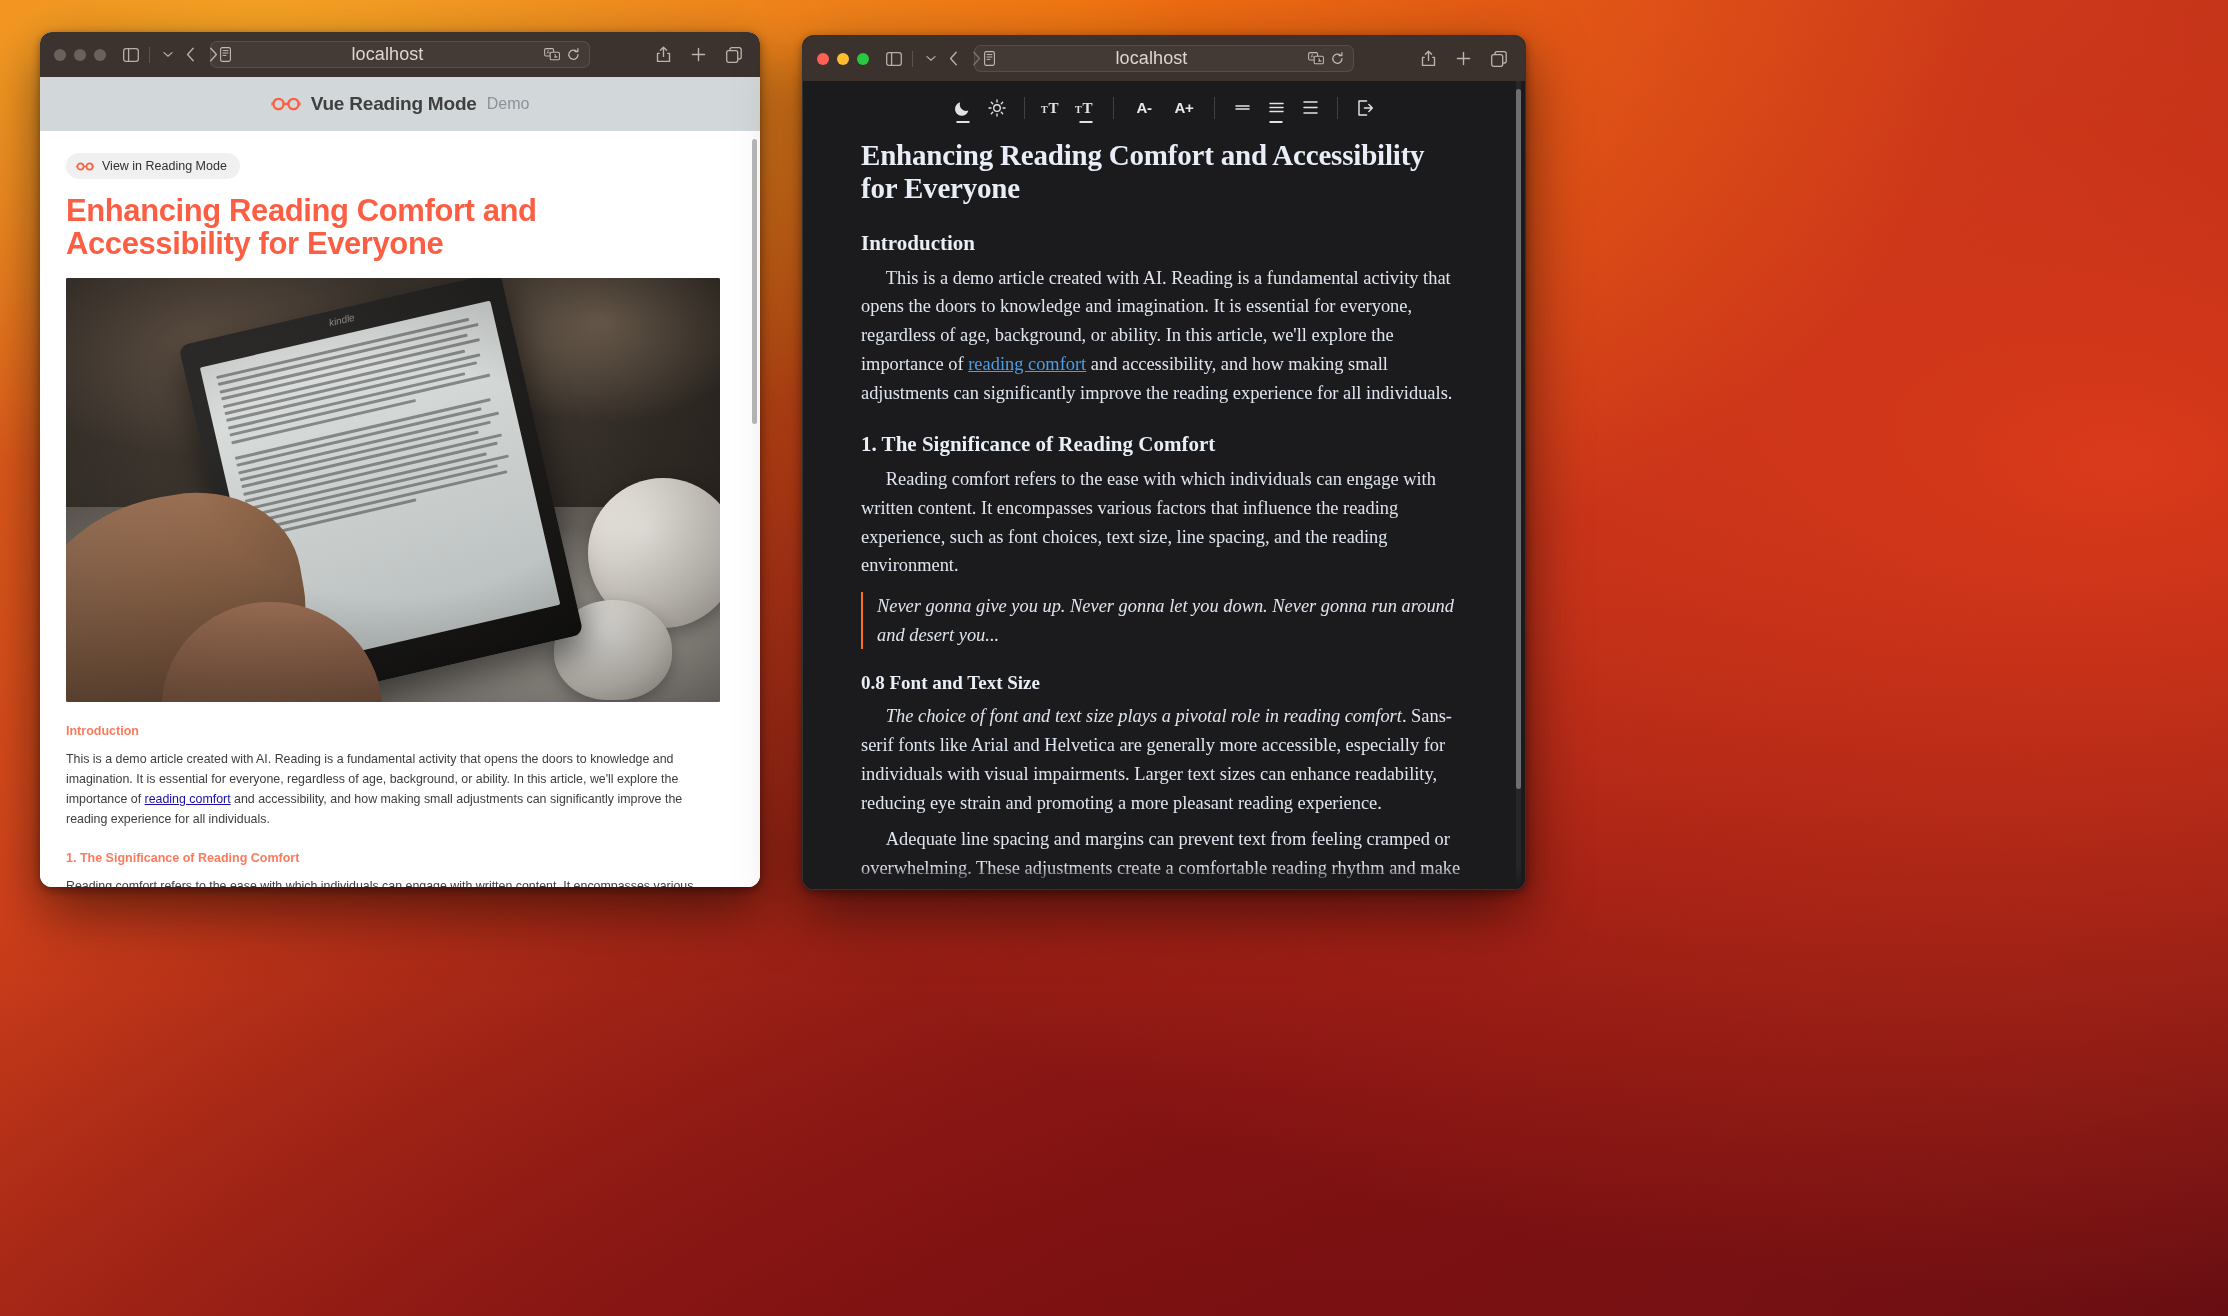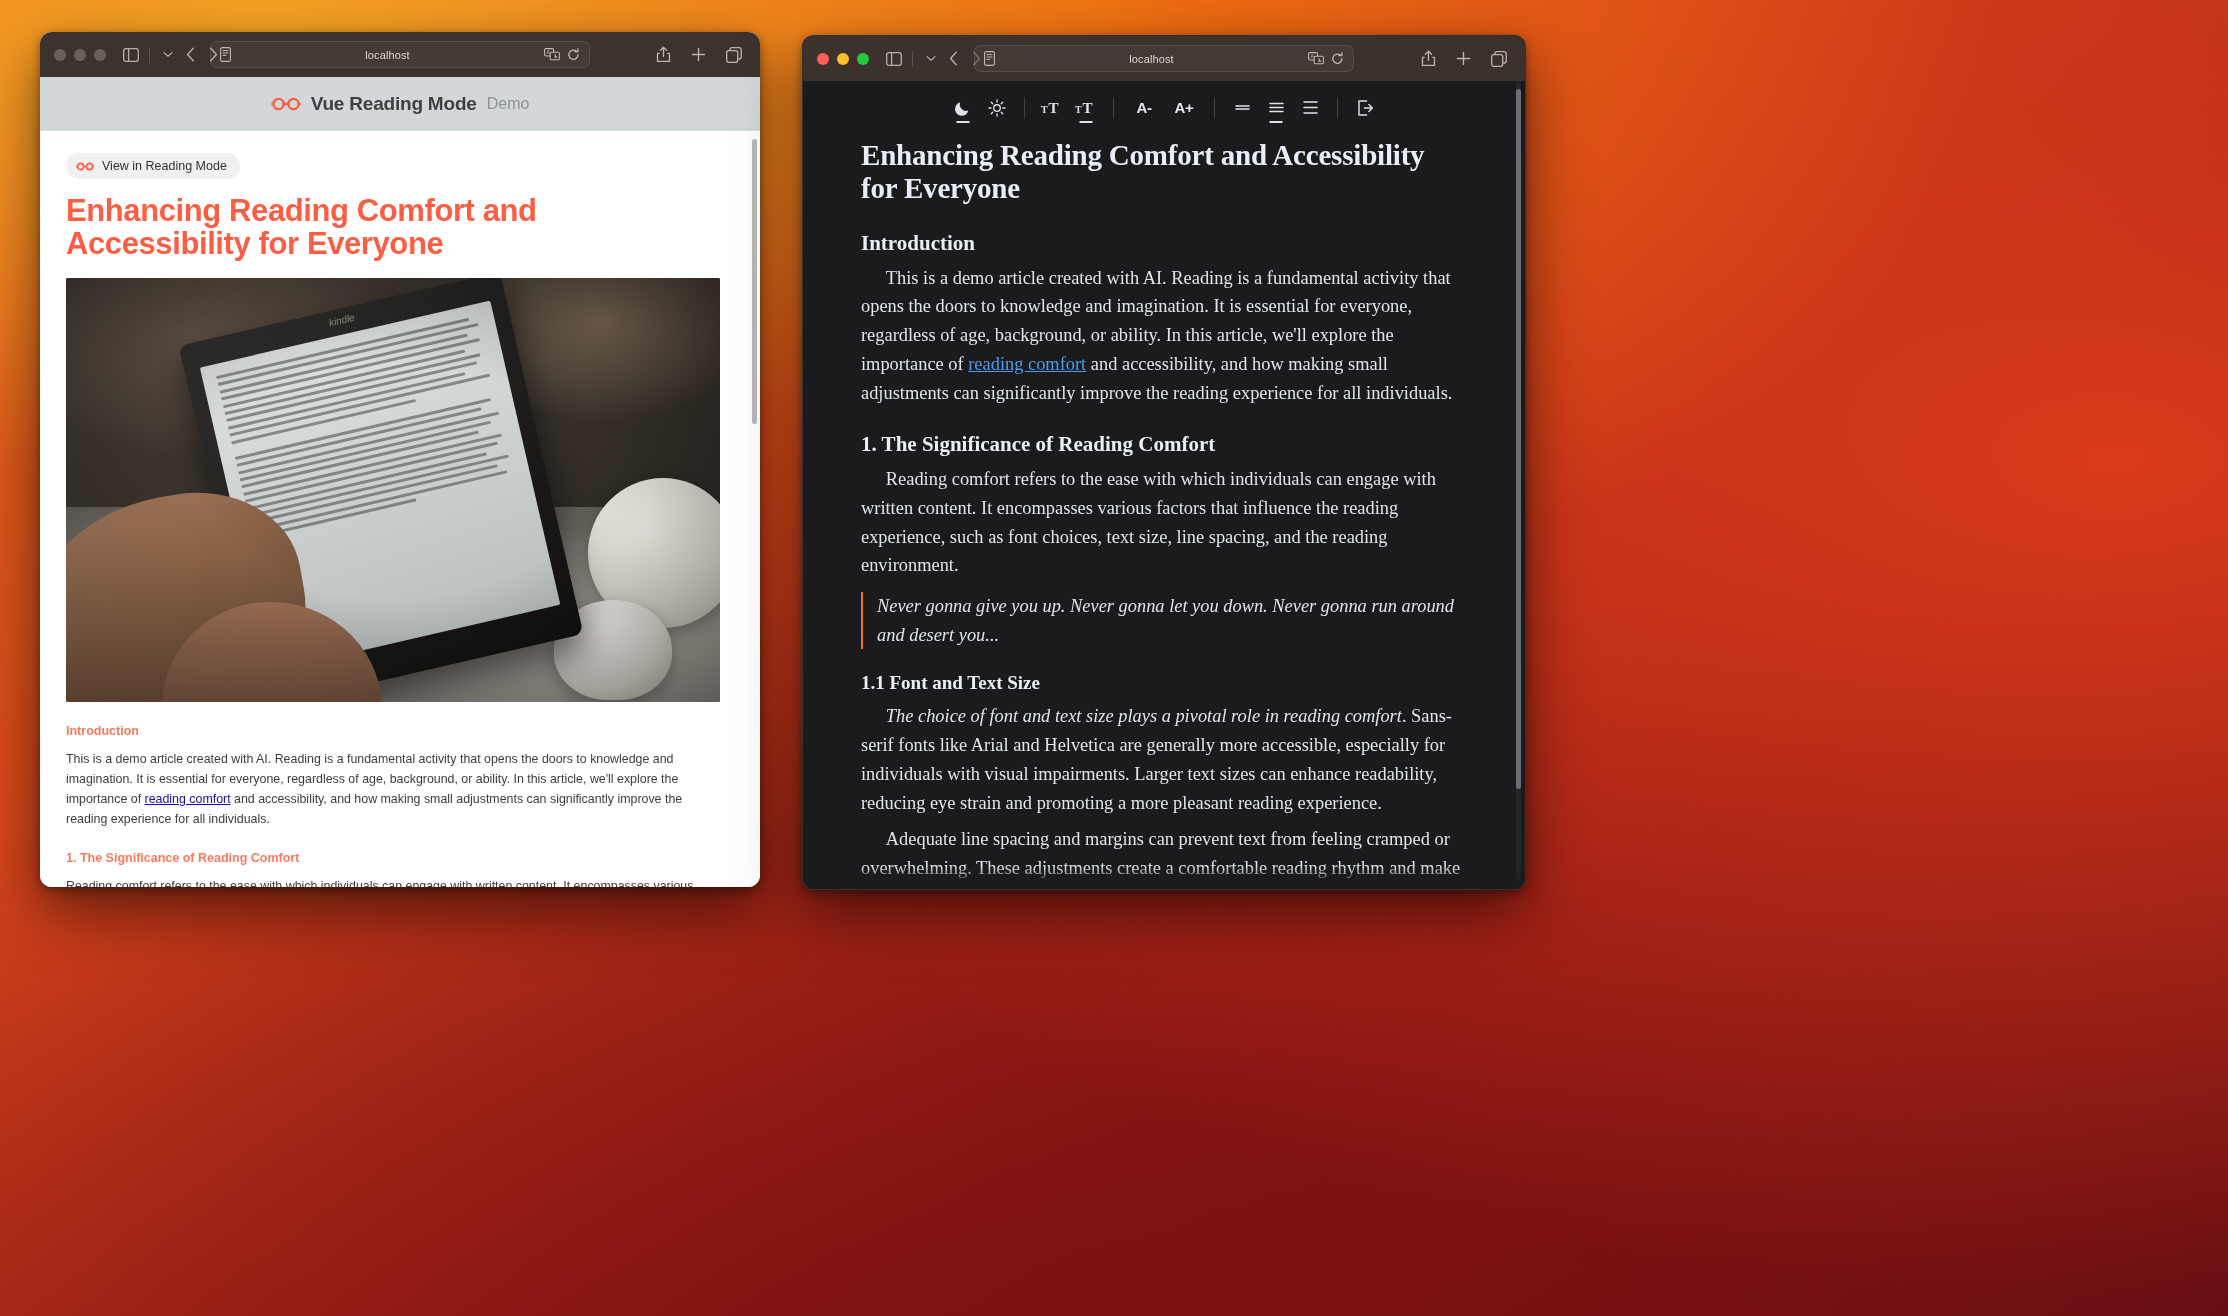--- a/index.html
+++ b/index.html
@@ -84,21 +84,21 @@
     border-radius: 7px;
     background: rgba(255,255,255,.045);
     border: 1px solid rgba(255,255,255,.10);
     display: flex;
     align-items: center;
     padding: 0 9px;
   }
   .url-text {
     flex: 1;
     text-align: center;
-    font-size: 11px;
+    font-size: 18px;
     color: #ded6d1;
     letter-spacing: .1px;
   }
   .url-left, .url-right {
     display: flex; align-items: center; gap: 7px;
     color: #c4b9b2;
   }
 
   .tb-right {
     margin-left: auto;
@@ -750,21 +750,21 @@
 
       <h2 class="r-h2">Introduction</h2>
       <p class="r-p">
         <span>This is a demo article created with AI. Reading is a fundamental activity that opens the doors to knowledge and imagination. It is essential for everyone, regardless of age, background, or ability. In this article, we'll explore the importance of </span><a href="#">reading comfort</a><span> and accessibility, and how making small adjustments can significantly improve the reading experience for all individuals.</span>
       </p>
 
       <h2 class="r-h2">1. The Significance of Reading Comfort</h2>
       <p class="r-p">Reading comfort refers to the ease with which individuals can engage with written content. It encompasses various factors that influence the reading experience, such as font choices, text size, line spacing, and the reading environment.</p>
       <blockquote class="r-quote">Never gonna give you up. Never gonna let you down. Never gonna run around and desert you...</blockquote>
 
-      <h3 class="r-h3">1.1 Font and Text Size</h3>
+      <h3 class="r-h3">0.8 Font and Text Size</h3>
       <p class="r-p">
         <em>The choice of font and text size plays a pivotal role in reading comfort</em><span>. Sans-serif fonts like Arial and Helvetica are generally more accessible, especially for individuals with visual impairments. Larger text sizes can enhance readability, reducing eye strain and promoting a more pleasant reading experience.</span>
       </p>
 
       <p class="r-p">Adequate line spacing and margins can prevent text from feeling cramped or overwhelming. These adjustments create a comfortable reading rhythm and make it easier to follow lines of text without getting lost or skipping ahead.</p>
 
     </div>
 
     <div class="scroll-dark-track"></div>
     <div class="scroll-dark"></div>

